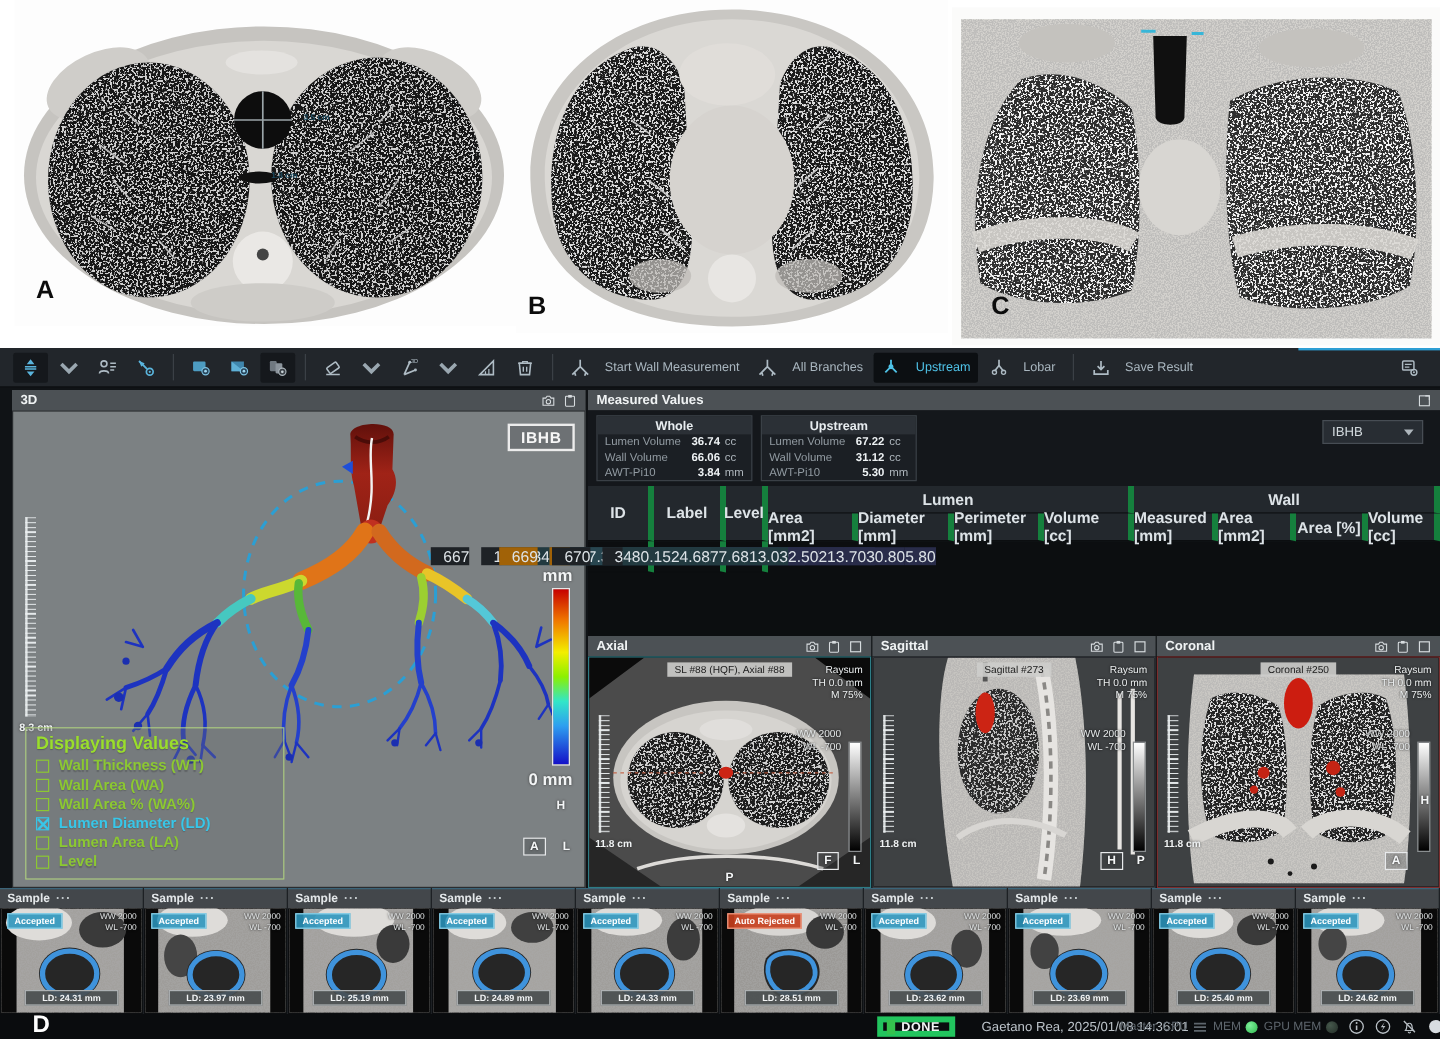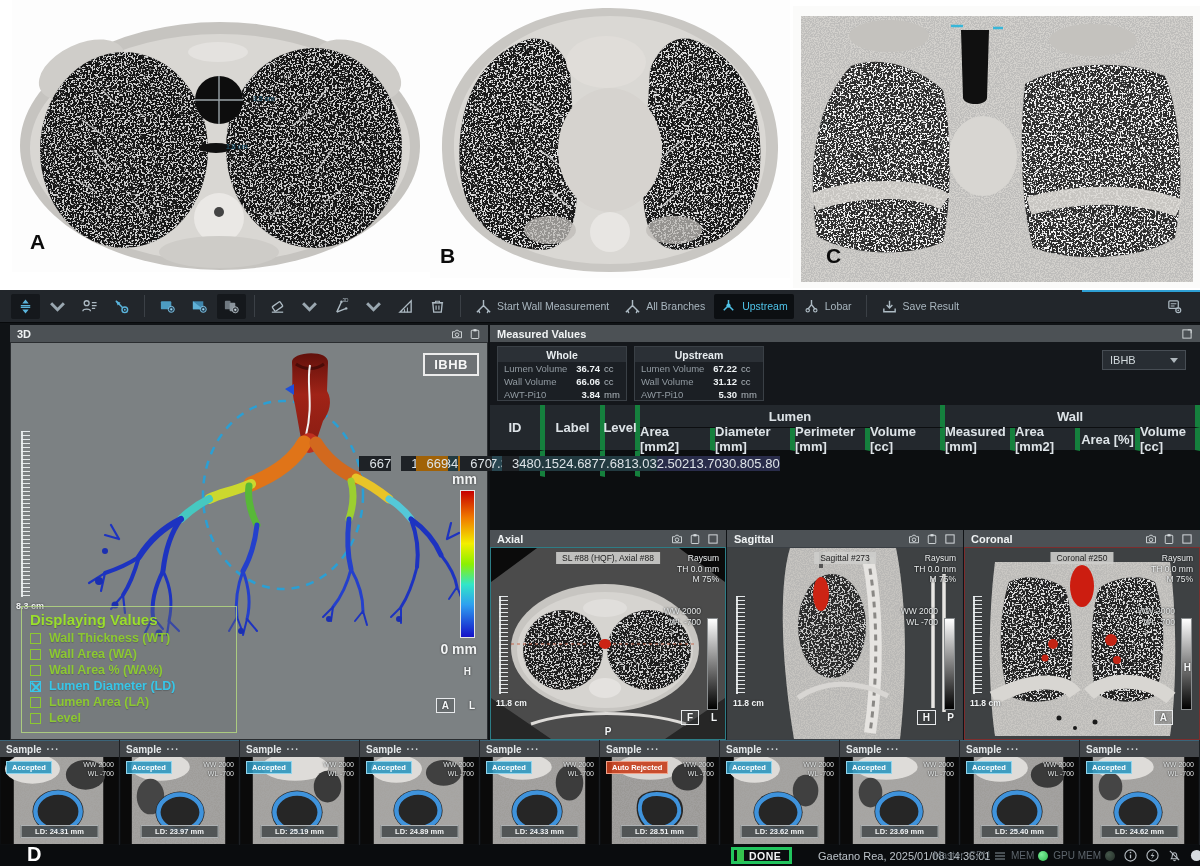--- a/index.html
+++ b/index.html
@@ -11,21 +11,21 @@
 .ct{position:absolute}
 .fig-label{position:absolute;font-weight:bold;font-size:21px;color:#0c0c0c}
 .ann{position:absolute;font-size:7px;color:#1c4d63;font-weight:bold}
 
 .ui{position:absolute;top:290px;left:0;width:1200px;height:576px;background:#101316;color:#c4ccd2}
 
 .toolbar{position:absolute;top:0;left:0;right:0;height:33px;background:#22262b;border-bottom:1px solid #07090b;display:flex;align-items:center;padding:0 6px}
 .toolbar-accent{position:absolute;top:0;right:0;width:118px;height:2px;background:#2e9fd4}
 .tgroup{display:flex;align-items:center;gap:3px;padding:0 5px;height:100%}
 .tsep{width:1px;height:22px;background:#3b4046;margin:0 3px}
-.tbtn{display:flex;align-items:center;gap:5px;height:25px;padding:0 6px;border-radius:2px;color:#a9b6bf;font-size:10.5px;white-space:nowrap;cursor:default}
+.tbtn{display:flex;align-items:center;gap:12px;height:25px;padding:0 6px;border-radius:2px;color:#a9b6bf;font-size:10.5px;white-space:nowrap;cursor:default}
 .tbtn svg{width:17px;height:17px;flex:0 0 auto}
 .tbtn.pressed{background:#15181c}
 .tbtn.blue{color:#5ab4dc}
 .tbtn.active{background:#0c0f12;color:#4fc3e8}
 .chev{width:8px;height:8px}
 
 .phead{position:absolute;height:17px;background:#4c5155;color:#f0f3f4;font-size:11px;font-weight:bold;display:flex;align-items:center;padding:0 7px}
 .phead .hicons{margin-left:auto;display:flex;gap:6px;color:#d7dcdf}
 .phead .hicons svg{width:12px;height:12px}
 
@@ -93,21 +93,21 @@
 .sample-head .dots{margin-left:2px;color:#cdd3d6;letter-spacing:1px}
 .sample-thumb{position:absolute;left:1px;right:1px;top:17px;bottom:1px;background:#0a0a0a}
 .sample-thumb svg{position:absolute;inset:0;width:100%;height:100%}
 .sbadge{position:absolute;top:4px;left:5px;background:rgba(42,148,188,.88);color:#fff;font-size:7.5px;font-weight:bold;padding:1px 5px;border:1px solid #8fd4ec}
 .sbadge.rej{background:rgba(198,62,28,.9);border-color:#f0a088}
 .sww{position:absolute;top:4px;right:4px;text-align:right;font-size:7px;color:#e2e5e6;line-height:1.25;text-shadow:0 0 2px #000}
 .sld{position:absolute;bottom:6px;left:50%;transform:translateX(-50%);background:rgba(72,76,78,.9);border:1px solid #aeb2b4;color:#f2f4f5;font-size:7.5px;font-weight:bold;padding:1px 14px;white-space:nowrap}
 
 .statusbar{position:absolute;left:0;top:555px;width:1200px;height:21px;background:#0a0c0e;display:flex;align-items:center}
 .dlabel{position:absolute;left:27px;top:-2px;color:#fff;font-weight:bold;font-size:20px}
-.done{position:absolute;left:731px;display:flex;align-items:center;gap:5px;border:3px solid #22c55e;padding:1px 8px 1px 3px;height:17px}
+.done{position:absolute;left:731px;display:flex;align-items:center;gap:5px;border:5px solid #22c55e;padding:1px 8px 1px 3px;height:17px}
 .done .dg{width:7px;height:12px;background:#35c24e}
 .done .dt{color:#f2f4f5;font-size:10.5px;font-weight:bold;letter-spacing:.5px}
 .stime{position:absolute;left:818px;color:#bcc3c9;font-size:11px}
 .sright{position:absolute;right:4px;display:flex;align-items:center;gap:5px;color:#5d656c;font-size:10px}
 .sright .grp{display:flex;align-items:center;gap:4px}
 .dotled{width:10px;height:10px;border-radius:50%}
 .led-on{background:radial-gradient(circle at 35% 35%,#7df09a,#2eb84c)}
 .led-off{background:radial-gradient(circle at 35% 35%,#46584c,#232d27)}
 .sicons{display:flex;align-items:center;gap:9px;color:#b7bec4;margin-left:4px}
 .sicons svg{width:13px;height:13px}

